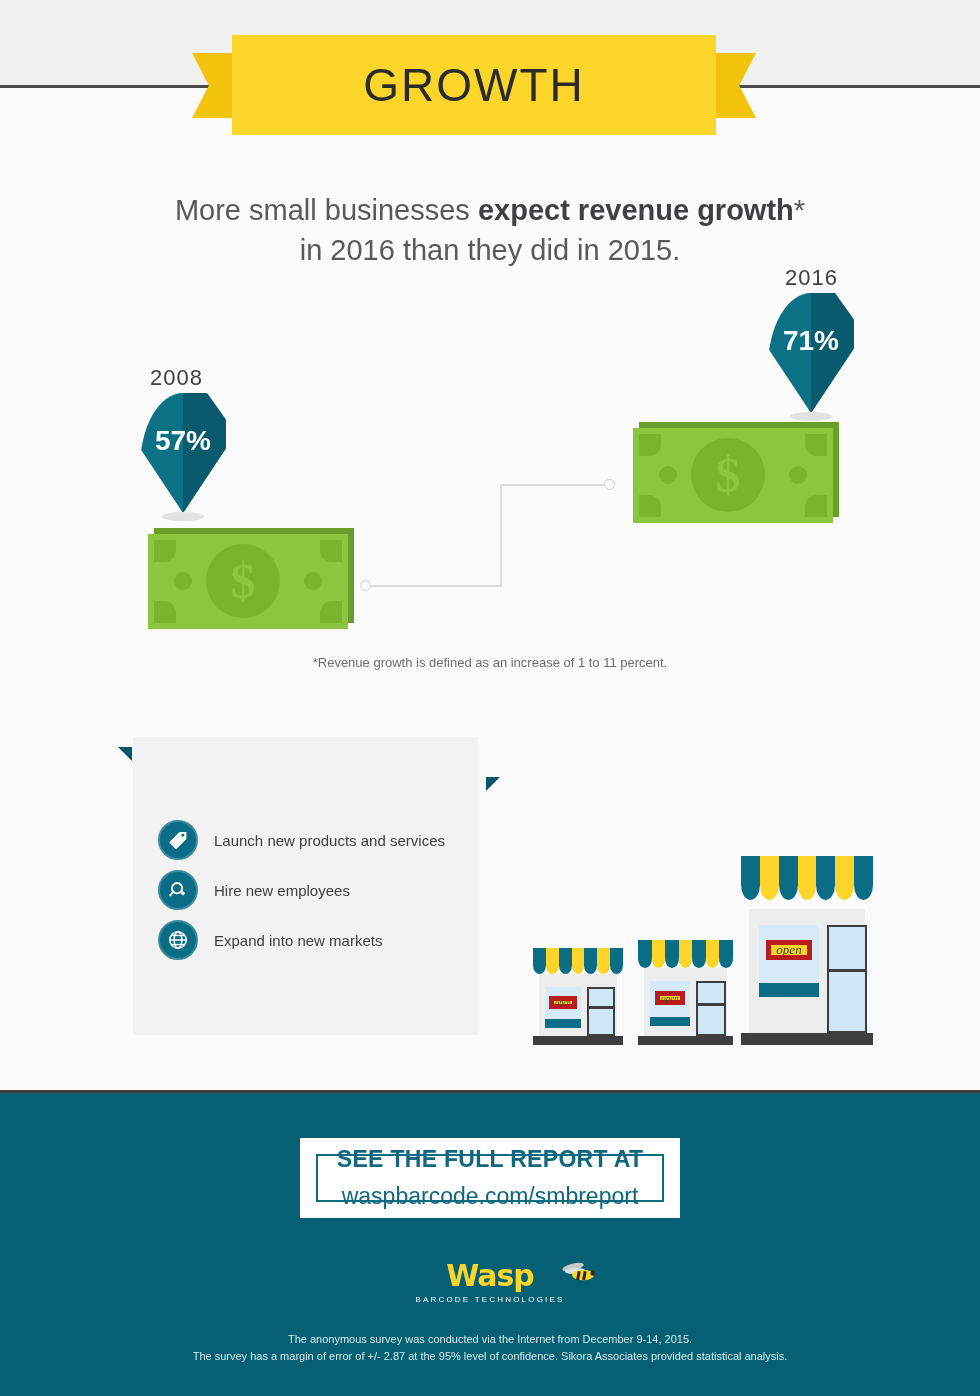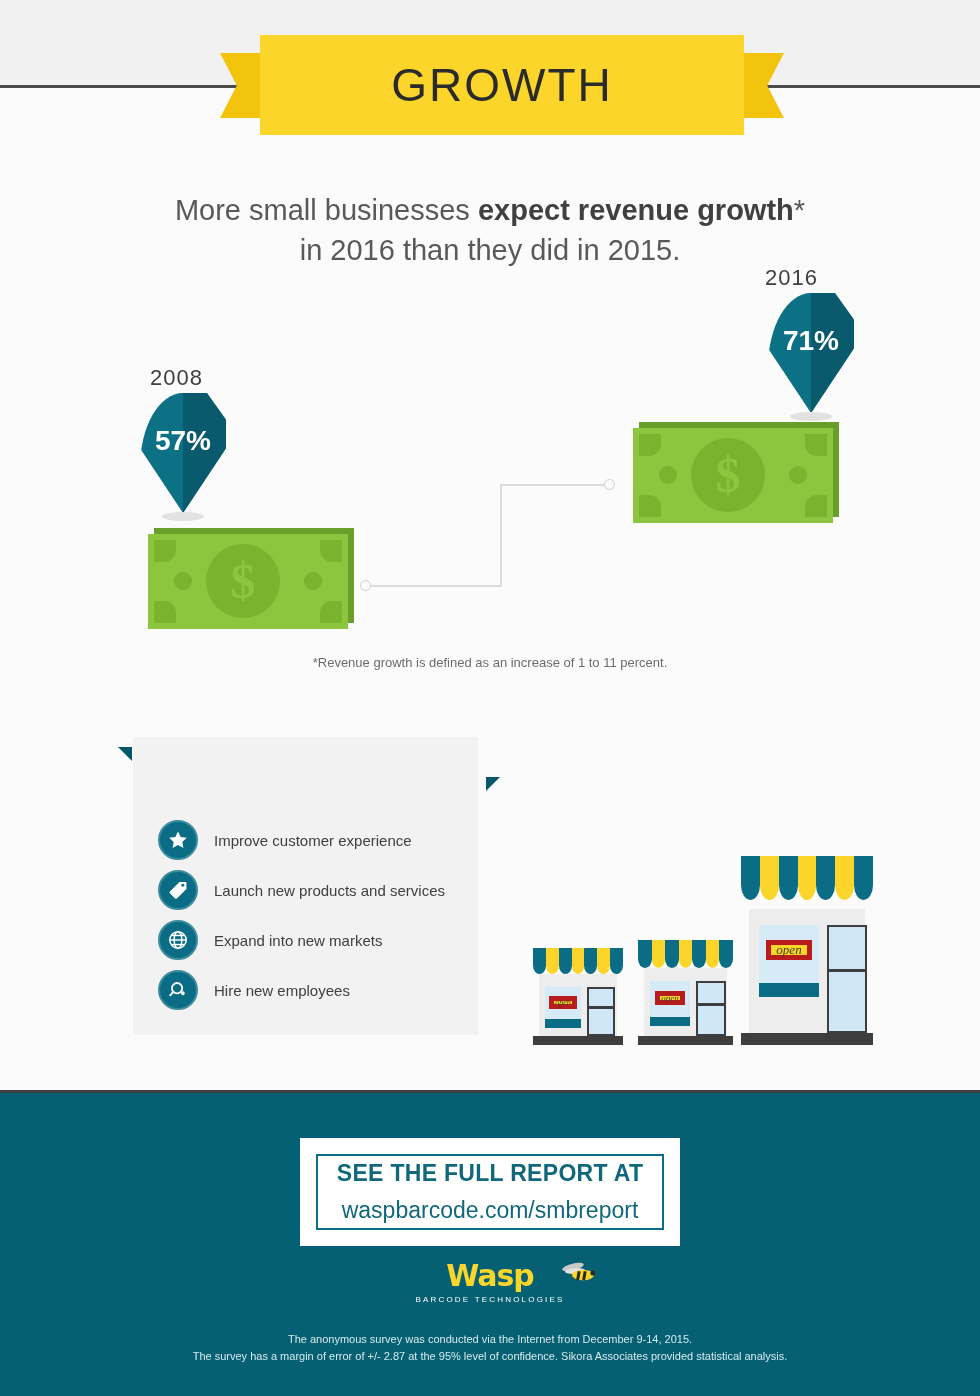--- a/index.html
+++ b/index.html
@@ -15,21 +15,21 @@
     background: #f1f1f1;
     border-bottom: 3px solid #4a4a4a;
   }
   .page-body {
     position: absolute; left: 0; top: 91px; width: 980px; height: 1002px;
     background: #fbfbfb;
     border-bottom: 3px solid #3f3f3f;
   }
 
   
-  .ribbon-wrap { position: absolute; left: 220px; top: 35px; width: 564px; height: 100px; }
+  .ribbon-wrap { position: absolute; left: 192px; top: 35px; width: 564px; height: 100px; }
   .ribbon-tail {
     position: absolute; top: 18px; width: 56px; height: 65px; background: #f2c40e;
   }
   .ribbon-tail.left  { left: 0;  clip-path: polygon(0 0, 100% 0, 100% 100%, 0 100%, 30% 50%); }
   .ribbon-tail.right { right: 0; clip-path: polygon(0 0, 100% 0, 70% 50%, 100% 100%, 0 100%); }
   .ribbon-main {
     position: absolute; left: 40px; top: 0; width: 484px; height: 100px;
     background: #fbd52a; display: flex; align-items: center; justify-content: center;
   }
   .ribbon-main span {
@@ -160,21 +160,21 @@
   }
   .door { position: absolute; background: #cfe7f7; border: 2px solid #3e3e3e; }
   .door .mullion { position: absolute; left: 0; width: 100%; background: #3e3e3e; height: 3px; }
 
   
   .footer {
     position: absolute; left: 0; top: 1093px; width: 980px; height: 303px;
     background: #056073;
   }
   .cta-outer {
-    position: absolute; left: 300px; top: 45px; width: 380px; height: 108px;
+    position: absolute; left: 300px; top: 45px; width: 380px; height: 80px;
     background: #ffffff; padding: 16px;
   }
   .cta-inner {
     width: 100%; height: 100%; border: 2px solid #0a6d85;
     display: flex; flex-direction: column; align-items: center; justify-content: center;
   }
   .cta-line1 { font-size: 23px; font-weight: 700; color: #11687d; letter-spacing: .3px; }
   .cta-line2 { font-size: 23px; font-weight: 300; color: #11687d; margin-top: 10px; }
 
   .logo { position: absolute; left: 0; top: 165px; width: 980px; text-align: center; }
@@ -229,21 +229,21 @@
       <div class="corner c1"></div>
       <div class="corner c2"></div>
       <div class="corner c3"></div>
       <div class="corner c4"></div>
       <div class="dot l"></div>
       <div class="dot r"></div>
       <div class="circle">$</div>
     </div>
   </div>
 
-  <div class="yearlabel" style="left:765px; top:15px;">2016</div>
+  <div class="yearlabel" style="left:785px; top:15px;">2016</div>
   <div class="pin" style="left:768px; top:43px;">
     <div class="shape"></div>
     <div class="pct">71%</div>
     <div class="pin-shadow"></div>
   </div>
   <div class="bill" style="left:633px; top:172px; width:210px; height:105px;">
     <div class="back"></div>
     <div class="front">
       <div class="corner c1"></div>
       <div class="corner c2"></div>
@@ -268,64 +268,56 @@
 
 <div class="panel"></div>
 
 <div class="strat-ribbon">
   <div class="tail l"></div>
   <div class="tail r"></div>
 </div>
 
 <div class="strat-list">
 
-  <div class="strat-item">
-    <span class="strat-icon">
-      <svg width="22" height="22" viewBox="0 0 24 24">
-          <path fill="#ffffff" d="M12 2.6l2.9 6 6.6.9-4.8 4.6 1.2 6.5L12 17.5 6.1 20.6l1.2-6.5-4.8-4.6 6.6-.9z"></path>
-        </svg>
-    </span>
-    <span class="strat-label">Improve customer experience</span>
-  </div>
 
   <div class="strat-item">
     <span class="strat-icon">
       <svg width="22" height="22" viewBox="0 0 24 24">
           <g fill="#ffffff">
         <path d="M3.2 13.6L13.6 3.2h6.6c.6 0 1 .4 1 1v6.6L10.8 21.2a1.4 1.4 0 0 1-2 0l-5.6-5.6a1.4 1.4 0 0 1 0-2z"></path>
         <circle cx="17.3" cy="6.8" r="1.6" fill="#0a6d85"></circle>
           </g>
         </svg>
     </span>
     <span class="strat-label">Launch new products and services</span>
+  </div>
+
+  <div class="strat-item">
+    <span class="strat-icon">
+      <svg width="22" height="22" viewBox="0 0 24 24" fill="none" stroke="#ffffff" stroke-width="2">
+        <circle cx="11" cy="10" r="5.6"></circle>
+          <line x1="6.6" y1="14.4" x2="3" y2="18.4"></line>
+        <line x1="15.2" y1="15.6" x2="19.4" y2="15.6"></line>
+          <line x1="17.3" y1="13.5" x2="17.3" y2="17.7"></line>
+        </svg>
+    </span>
+    <span class="strat-label">Hire new employees</span>
   </div>
 
   <div class="strat-item">
     <span class="strat-icon">
       <svg width="22" height="22" viewBox="0 0 24 24" fill="none" stroke="#ffffff" stroke-width="1.6">
         <circle cx="12" cy="12" r="9"></circle>
           <ellipse cx="12" cy="12" rx="4.2" ry="9"></ellipse>
         <line x1="3" y1="12" x2="21" y2="12"></line>
           <line x1="4.6" y1="7" x2="19.4" y2="7"></line>
         <line x1="4.6" y1="17" x2="19.4" y2="17"></line>
         </svg>
     </span>
     <span class="strat-label">Expand into new markets</span>
-  </div>
-
-  <div class="strat-item">
-    <span class="strat-icon">
-      <svg width="22" height="22" viewBox="0 0 24 24" fill="none" stroke="#ffffff" stroke-width="2">
-        <circle cx="11" cy="10" r="5.6"></circle>
-          <line x1="6.6" y1="14.4" x2="3" y2="18.4"></line>
-        <line x1="15.2" y1="15.6" x2="19.4" y2="15.6"></line>
-          <line x1="17.3" y1="13.5" x2="17.3" y2="17.7"></line>
-        </svg>
-    </span>
-    <span class="strat-label">Hire new employees</span>
   </div>
 </div>
 
 <div class="stores">
 
   <div class="store" style="left:0; width:90px; height:100px;">
     <div class="ground" style="width:90px;"></div>
     <div class="wall" style="left:6px; width:78px; height:62px;"></div>
     <div class="awning" style="left:0; bottom:71px; width:90px; height:26px;">
       <i style="background:#0a6d85"></i>

